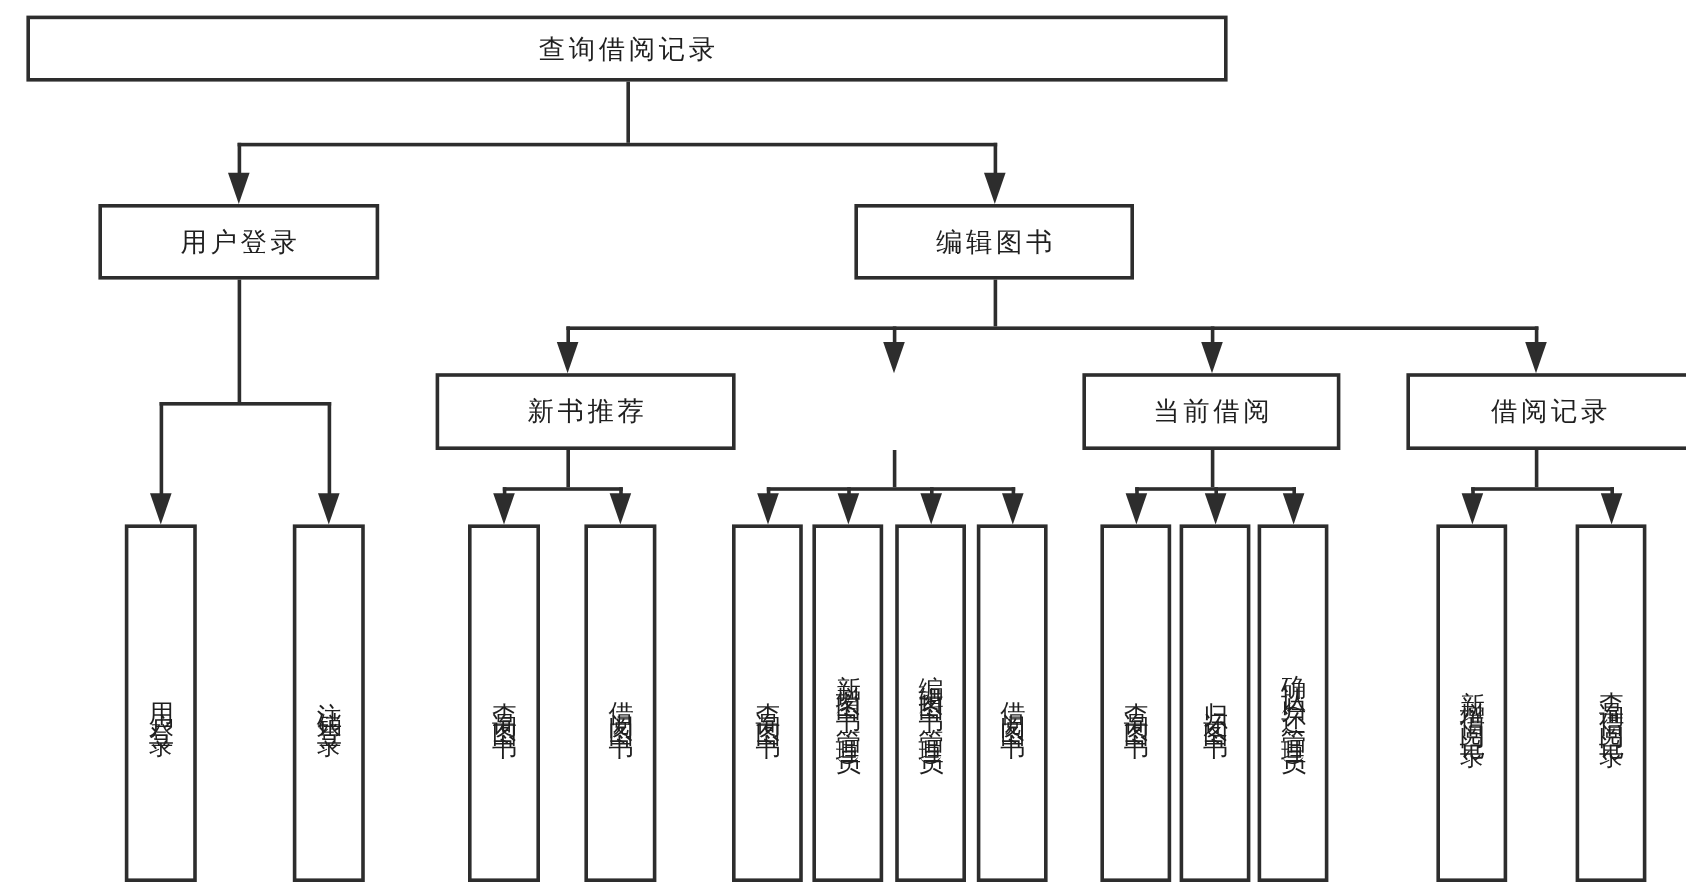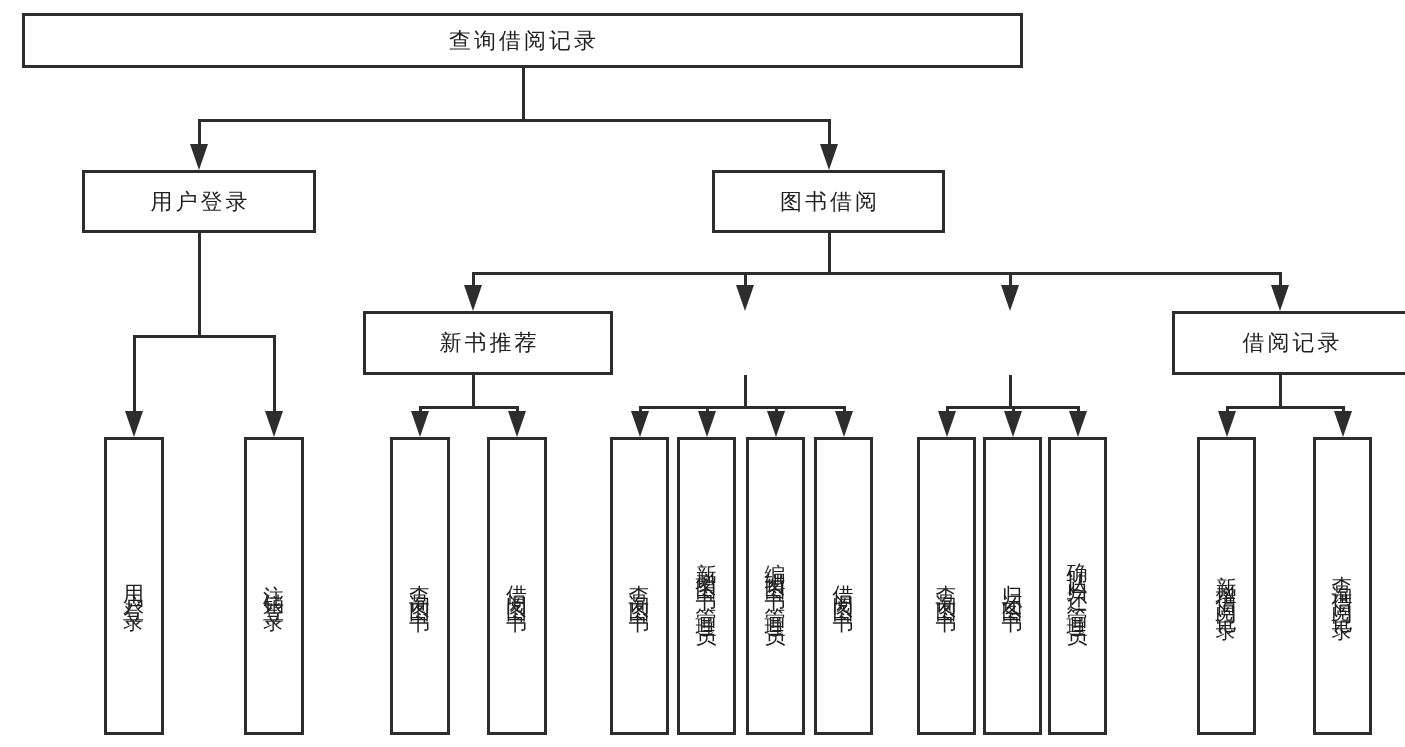--- a/index.html
+++ b/index.html
@@ -43,24 +43,27 @@
 <body>
 
 <div class="canvas">
 <div class="node h" style="left: 22px; top: 13px; width: 1001px; height: 55px;">
       <span class="node-label">查询借阅记录</span>
     </div>
     <div class="node h" style="left: 82px; top: 170px; width: 234px; height: 63px;">
       <span class="node-label">用户登录</span>
     </div>
     <div class="node h" style="left: 712px; top: 170px; width: 233px; height: 63px;">
-      <span class="node-label">图书借阅</span>
+      <span class="node-label">编辑图书</span>
     </div>
     <div class="node h" style="left: 363px; top: 311px; width: 250px; height: 64px;">
       <span class="node-label">新书推荐</span>
+    </div>
+    <div class="node h" style="left: 902px; top: 311px; width: 215px; height: 64px;">
+      <span class="node-label">当前借阅</span>
     </div>
     <div class="node h" style="left: 1172px; top: 311px; width: 238px; height: 64px;">
       <span class="node-label">借阅记录</span>
     </div>
     <div class="node v" style="left: 104px; top: 437px; width: 60px; height: 298px;">
       <span class="node-label">用户登录</span>
     </div>
     <div class="node v" style="left: 244px; top: 437px; width: 60px; height: 298px;">
       <span class="node-label">注销登录</span>
     </div>

